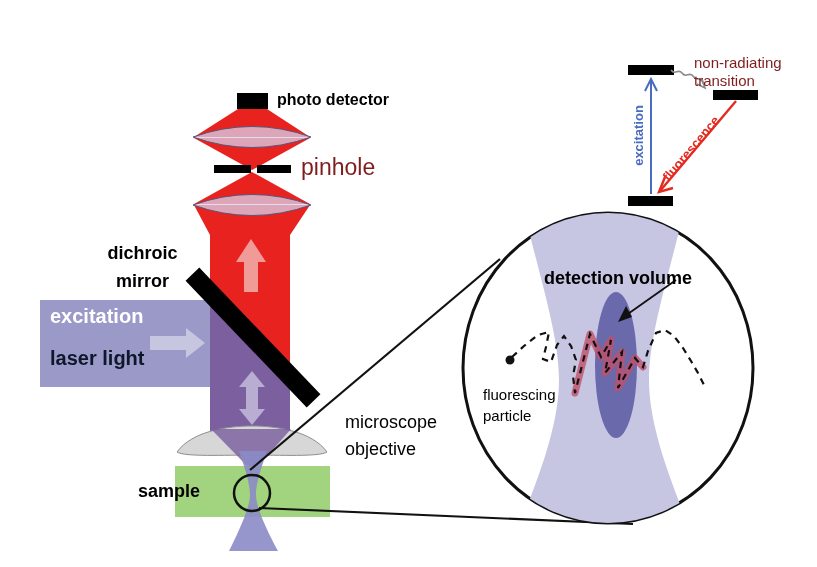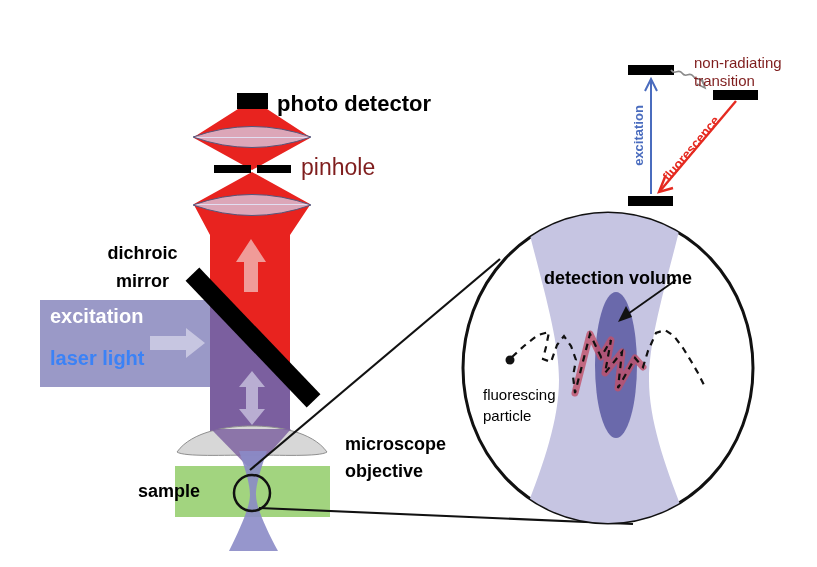--- a/index.html
+++ b/index.html
@@ -3,26 +3,26 @@
 <meta charset="utf-8">
 <style>
   html,body{margin:0;padding:0;background:#fff;}
   .stage{
     position:relative;width:817px;height:567px;background:#ffffff;overflow:hidden;
     font-family:"Liberation Sans", sans-serif;
   }
   .stage svg{position:absolute;left:0;top:0;}
   .lbl{position:absolute;white-space:nowrap;color:#000;}
   .lbl div{white-space:nowrap;}
-  .lbl-photo{left:277px;top:91px;font-size:22px;font-weight:bold;}
+  .lbl-photo{left:277px;top:91px;font-size:16px;font-weight:bold;}
   .lbl-pinhole{left:301px;top:154px;font-size:23px;font-weight:normal;color:#7f1d1d;}
   .lbl-dichroic{left:60px;top:239px;width:165px;text-align:center;font-size:18px;font-weight:bold;line-height:28px;}
   .lbl-excitation-laser{left:50px;top:305px;font-size:20px;font-weight:bold;color:#ffffff;line-height:22px;}
-  .lbl-laser-light{left:50px;top:347px;font-size:20px;font-weight:bold;color:#3b82f6;line-height:22px;}
-  .lbl-microscope{left:345px;top:409px;font-size:18px;font-weight:bold;line-height:27px;margin-top:22px;}
+  .lbl-laser-light{left:50px;top:347px;font-size:20px;font-weight:bold;color:#0f172a;line-height:22px;}
+  .lbl-microscope{left:345px;top:409px;font-size:18px;font-weight:normal;line-height:27px;}
   .lbl-sample{left:138px;top:481px;font-size:18px;font-weight:bold;}
   .lbl-detvol{left:544px;top:260px;font-size:18px;font-weight:bold;margin-top:8px;}
   .lbl-fluor{left:483px;top:384px;font-size:15px;font-weight:normal;line-height:21px;}
   .lbl-exc-rot{left:593px;top:128px;width:90px;text-align:center;font-size:13px;font-weight:bold;
                color:#4a6cbe;transform:rotate(-90deg);}
   .lbl-fluo-rot{left:636px;top:141px;width:110px;text-align:center;font-size:13px;font-weight:bold;
                color:#e52a20;transform:rotate(-50deg);}
   .lbl-nonrad{left:694px;top:54px;font-size:15px;color:#7f1d1d;line-height:18px;}
 </style>
 </head>

